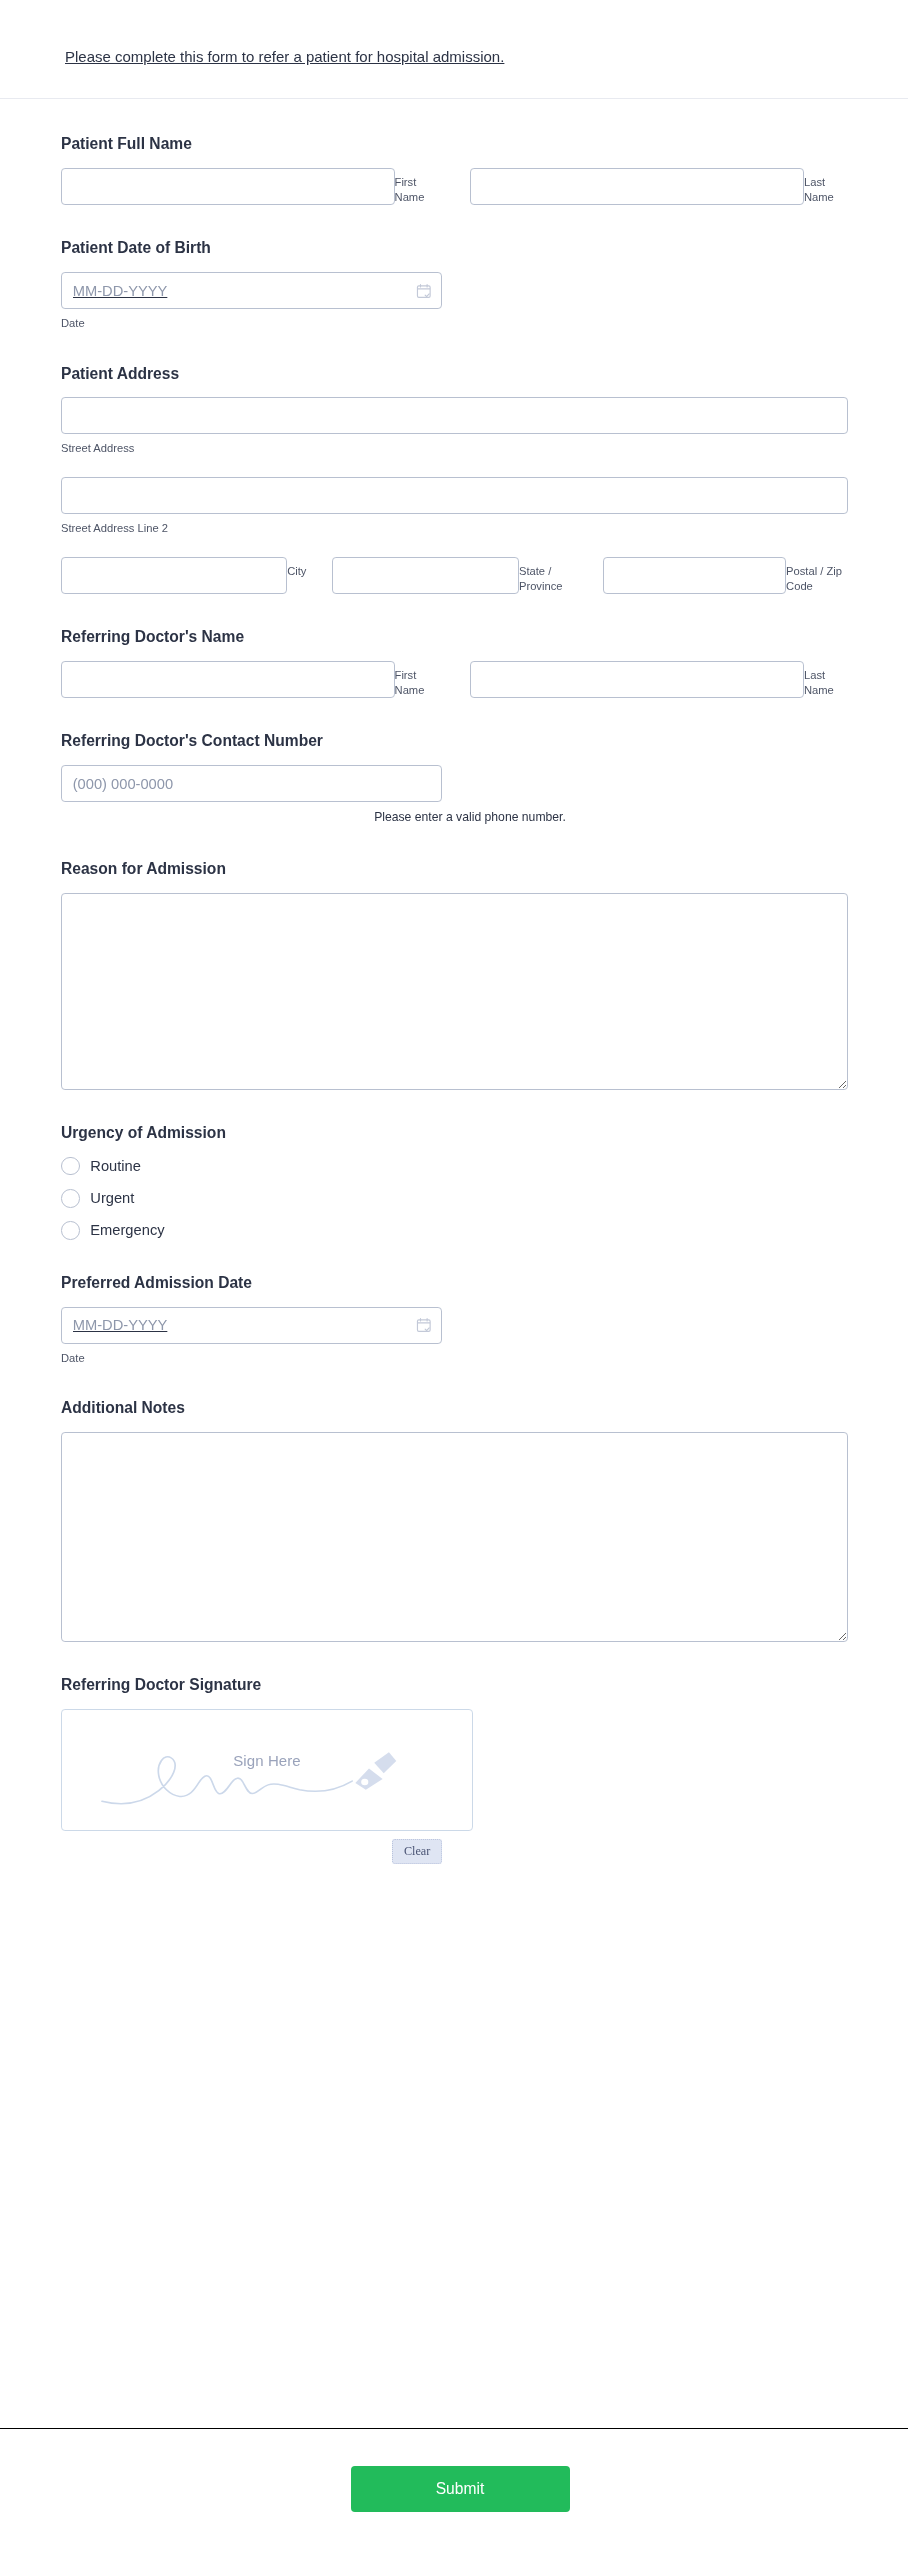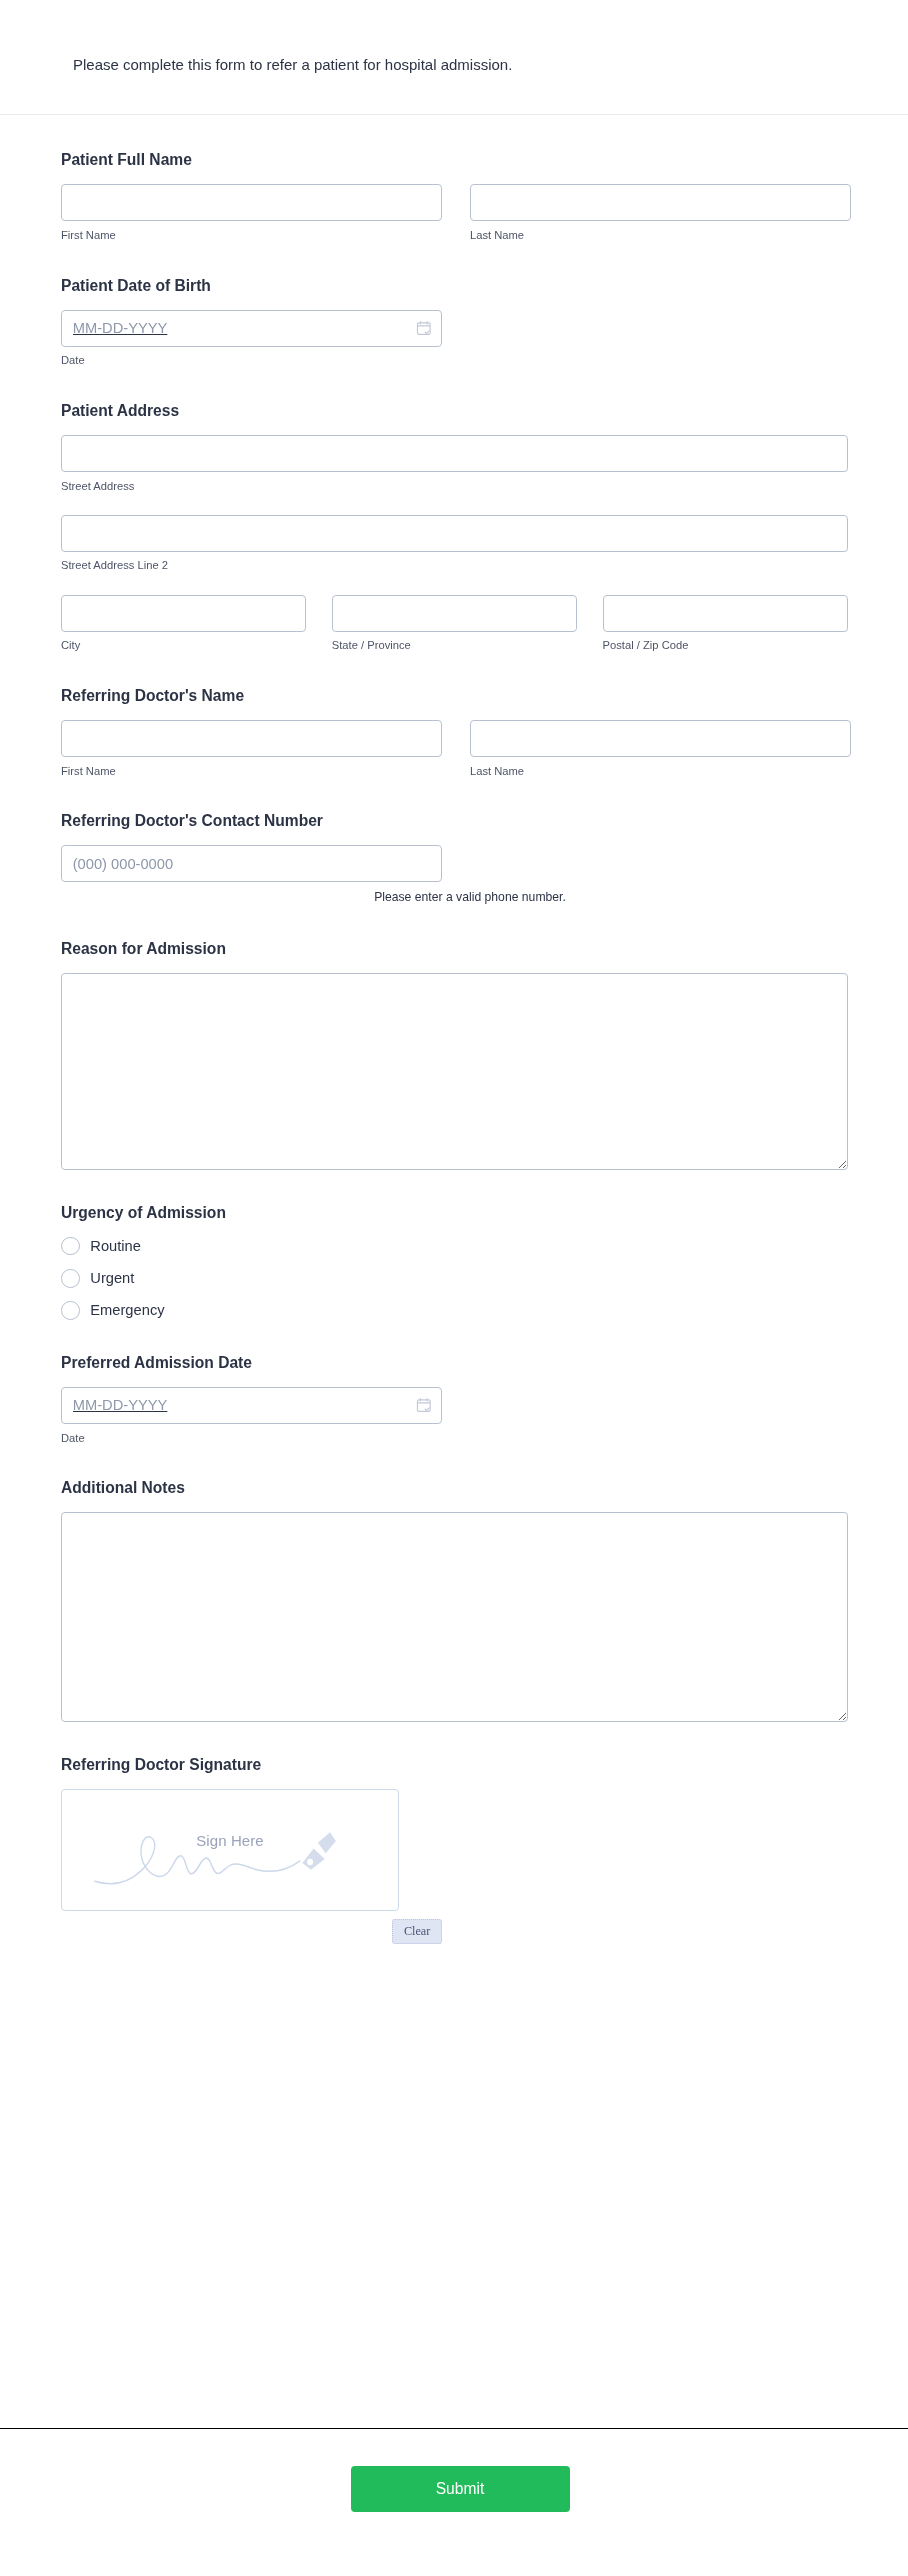--- a/index.html
+++ b/index.html
@@ -35,22 +35,23 @@
     line-height: 1.22;
     font-weight: bold;
     letter-spacing: -0.2px;
     color: #2c3345;
     margin: 0 0 9.8px 0;
   }
   .form-subtitle {
     font-size: 15px;
     line-height: 1.35;
     color: #2c3345;
-    margin: 12px;
+    margin: 4px;
     font-weight: normal;
+    text-decoration: underline;
   }
 
   
   .form-body {
     padding: 35px 29px 0 61px;
     flex: 1 1 auto;
   }
 
   .field-block { margin-bottom: 33px; }
 
@@ -88,21 +89,21 @@
     background: #ffffff;
     padding: 5.9px 10.7px;
     font-family: "Liberation Sans", sans-serif;
     font-size: 14.7px;
     color: #2c3345;
     outline: none;
   }
   .txt::placeholder { color: #8e97ab; opacity: 1; }
 
   .row { display: flex; }
-  .row .col { display: flex; flex-direction: column; }
+  .row .col { display: flex; flex-direction: row; }
 
   
   .row-2 { gap: 28px; }
   .row-2 > .col { width: 381px; flex: 0 0 381px; }
 
   
   .row-3 { gap: 25.4px; }
   .row-3 > .col { flex: 1 1 0; min-width: 0; }
 
   .w-date { width: 381px; }
@@ -162,21 +163,21 @@
   .radio-text {
     font-size: 14.7px;
     color: #2c3345;
     line-height: 1;
   }
 
   
   .sig-wrap { width: 381px; }
   .sig-pad {
     position: relative;
-    width: 338px;
+    width: 412px;
     height: 122px;
     border: 1px solid #ccd9e8;
     border-radius: 3.9px;
     background: #ffffff;
     overflow: hidden;
   }
   .sig-art {
     position: absolute;
     left: 0; top: 0;
     width: 100%; height: 100%;

